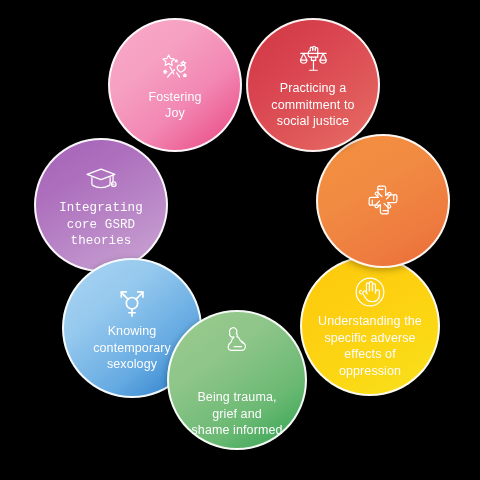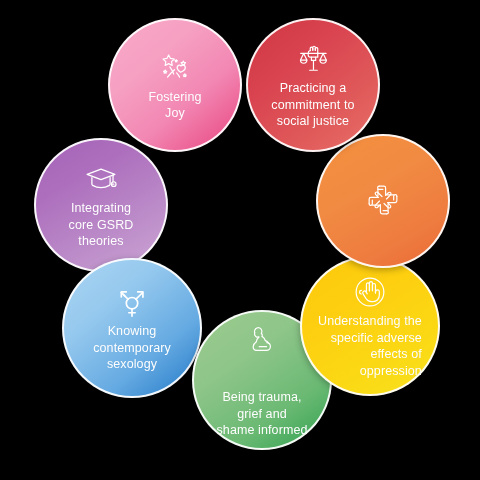--- a/index.html
+++ b/index.html
@@ -70,34 +70,34 @@
     left: 246px; top: 18px; width: 134px; height: 134px;
     background: linear-gradient(140deg, #cf3742 0%, #d94450 35%, #e05a5a 70%, #e8706a 100%);
   }
   .node-humility {
     left: 316px; top: 134px; width: 134px; height: 134px;
     background: linear-gradient(150deg, #f4903f 0%, #f18a42 40%, #ee7b3f 75%, #ea6a36 100%);
   }
   .node-oppression {
     left: 300px; top: 256px; width: 140px; height: 140px;
     background: linear-gradient(150deg, #fcc80d 0%, #fdcf10 35%, #fbd814 70%, #f8e220 100%);
-    text-align: right;
   }
   .node-trauma {
-    left: 192px; top: 310px; width: 140px; height: 140px;
+    left: 167px; top: 310px; width: 140px; height: 140px;
     background: linear-gradient(145deg, #9ccb8e 0%, #8ec589 35%, #6ab973 70%, #2fa14f 100%);
     gap: 28px;
   }
   .node-sexology {
     left: 62px; top: 258px; width: 140px; height: 140px;
     background: linear-gradient(140deg, #a9d4f2 0%, #96c9ee 32%, #65aae2 68%, #2077c6 100%);
   }
   .node-gsrd {
     left: 34px; top: 138px; width: 134px; height: 134px;
     background: linear-gradient(150deg, #a663b8 0%, #ad6fbd 30%, #bc8cc9 68%, #cda7d5 100%);
+    font-family: Liberation Mono, monospace;
   }
 
   .node-joy       { z-index: 7; }
   .node-justice   { z-index: 6; }
   .node-humility  { z-index: 5; }
   .node-oppression{ z-index: 4; }
   .node-trauma    { z-index: 3; }
   .node-sexology  { z-index: 2; }
   .node-gsrd      { z-index: 1; }
 </style>

